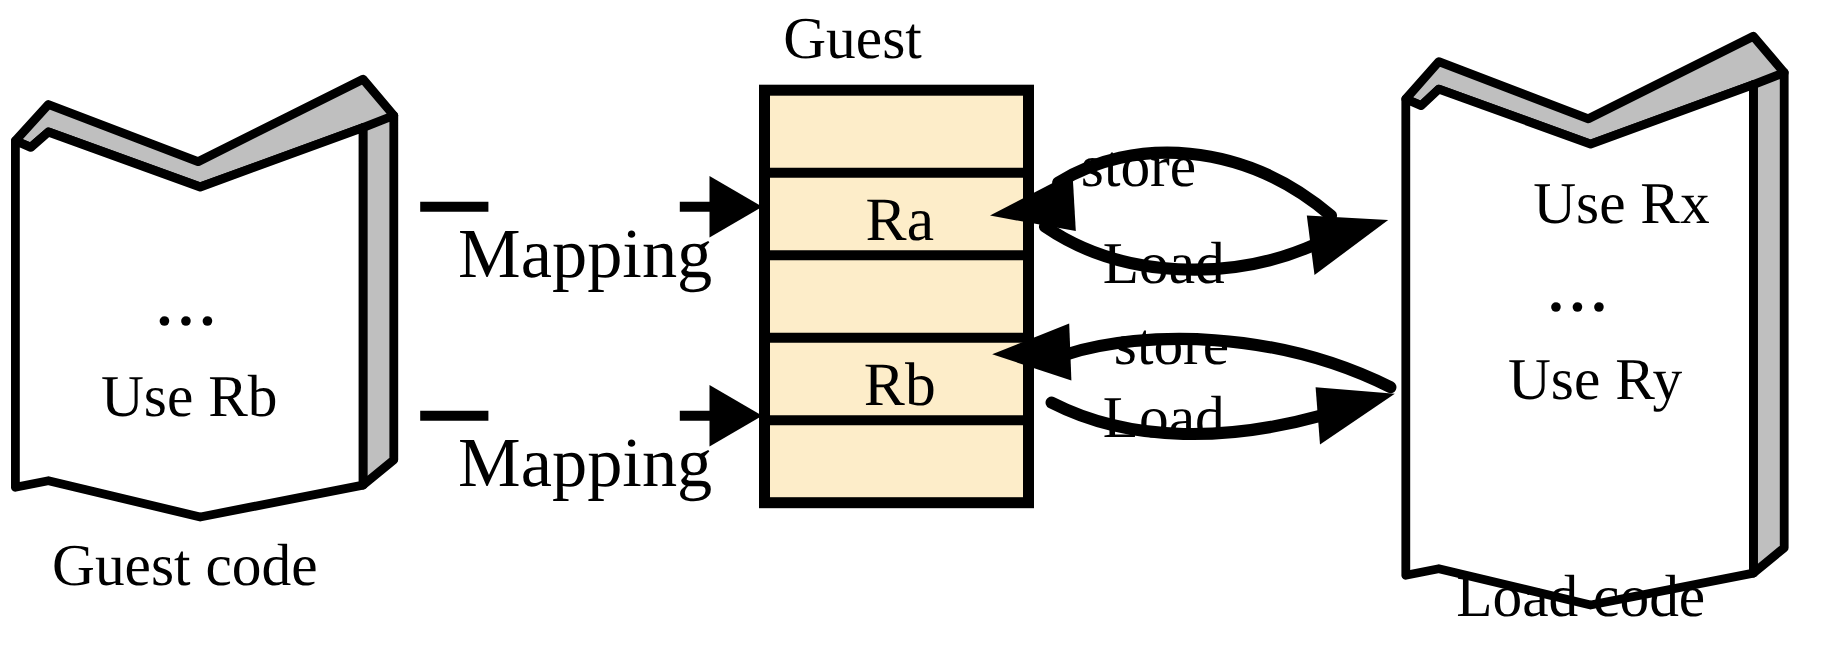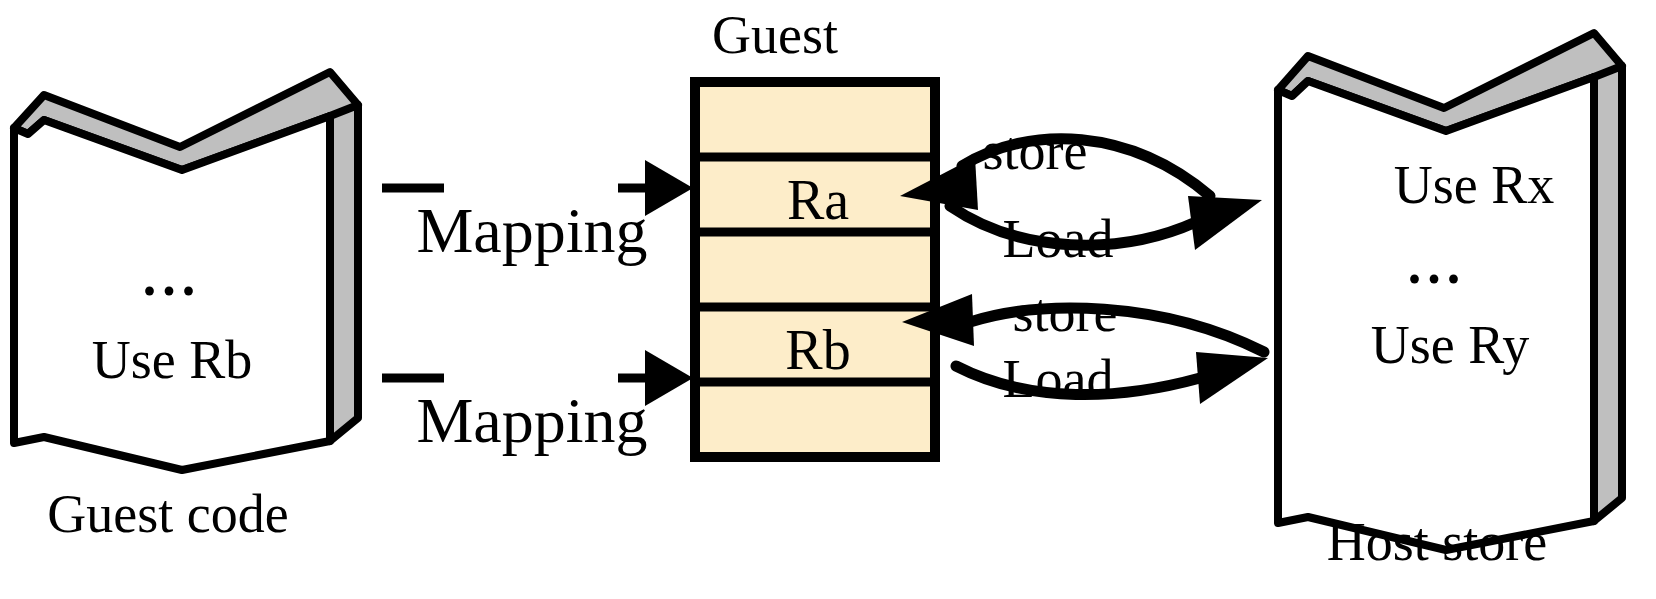--- a/index.html
+++ b/index.html
@@ -117,21 +117,21 @@
 
   <div class="txt center-txt dots" style="left:172px; top:250px;">...</div>
   <div class="txt center-txt lbl-big" style="left:172px; top:333px;">Use Rb</div>
 
   <div class="txt center-txt lbl-big" style="left:168px; top:487px;text-align:center;">Guest code</div>
 
   <div class="txt center-txt lbl-big" style="left:1474px; top:158px;">Use Rx</div>
   <div class="txt center-txt dots" style="left:1437px; top:238px;">...</div>
   <div class="txt center-txt lbl-big" style="left:1437px; top:318px;margin-left:13px;">Use Ry</div>
 
-  <div class="txt center-txt lbl-big" style="left:1437px; top:515px;">Host store</div>
+  <div class="txt center-txt lbl-big" style="left:1437px; top:515px;">Load code</div>
 
   <div class="txt center-txt lbl-cell" style="left:818px; top:172px;">Ra</div>
   <div class="txt center-txt lbl-cell" style="left:818px; top:322px;">Rb</div>
 
   <div class="txt center-txt lbl-mid" style="left:532px; top:163px;">Mapping</div>
   <div class="txt center-txt lbl-mid" style="left:532px; top:353px;">Mapping</div>
 
   <div class="txt center-txt lbl-small" style="left:1035px; top:124px;">store</div>
   <div class="txt center-txt lbl-small" style="left:1058px; top:212px;">Load</div>
 

